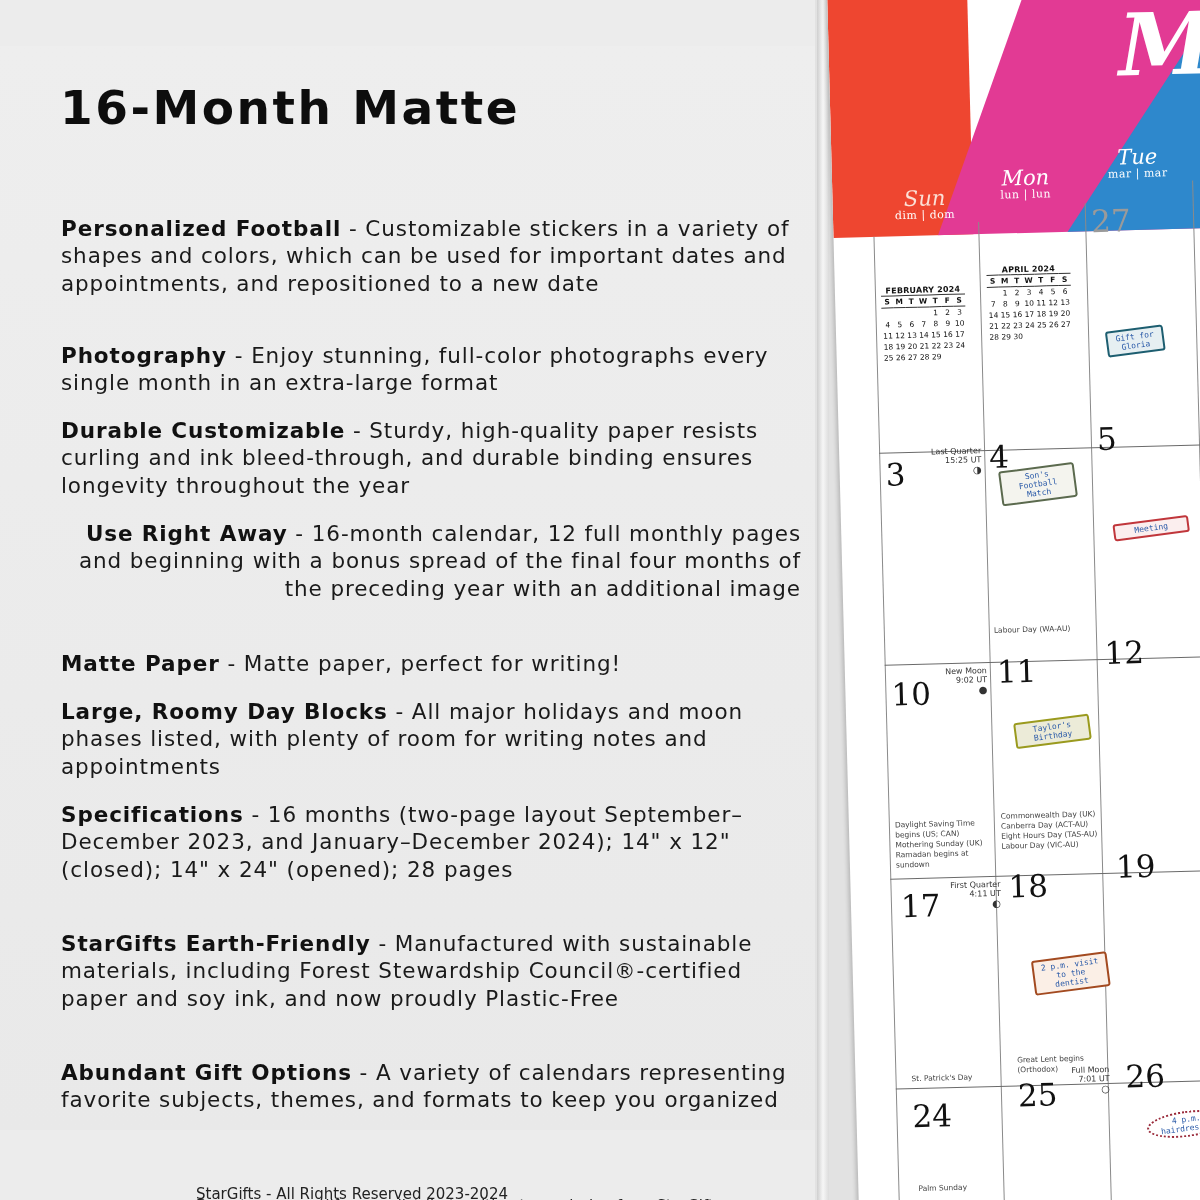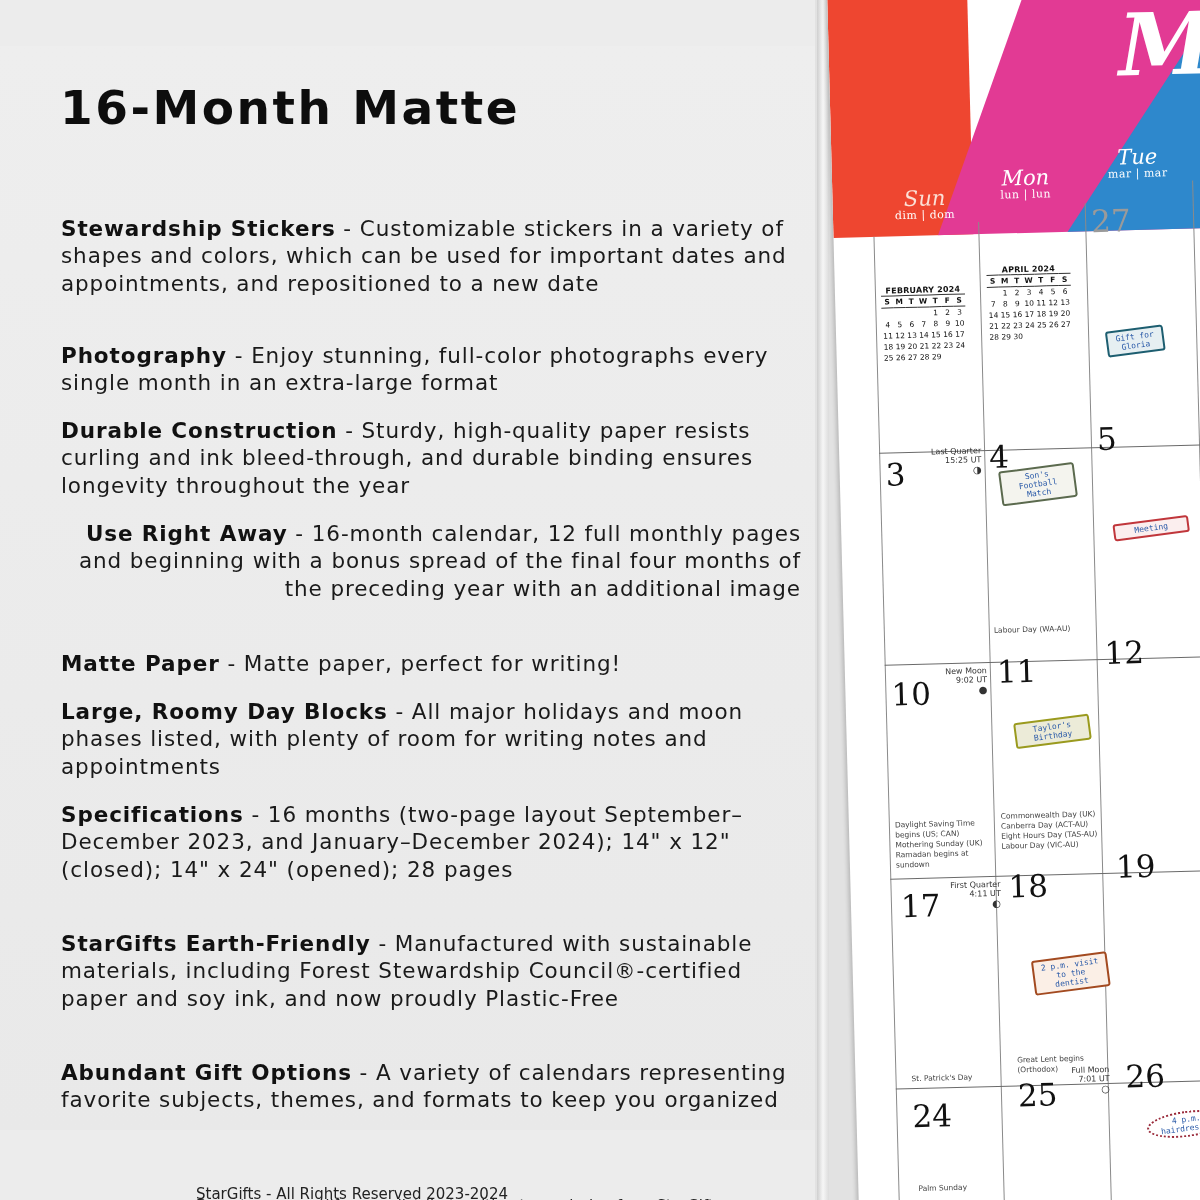--- a/index.html
+++ b/index.html
@@ -108,23 +108,23 @@
 </style>
 </head>
 <body>
 
 <div class="left">
   <h1 class="title">
     <span>16-Month Matte</span><br>
   </h1>
 
   <div class="features">
-    <p class="feature f0"><span class="fh">Stewardship Stickers</span><span> - Customizable stickers in a variety of shapes and colors, which can be used for important dates and appointments, and repositioned to a new date</span></p>
+    <p class="feature f0"><span class="fh">Personalized Football</span><span> - Customizable stickers in a variety of shapes and colors, which can be used for important dates and appointments, and repositioned to a new date</span></p>
     <p class="feature f1"><span class="fh">Photography</span><span> - Enjoy stunning, full-color photographs every single month in an extra-large format</span></p>
-    <p class="feature f2"><span class="fh">Durable Construction</span><span> - Sturdy, high-quality paper resists curling and ink bleed-through, and durable binding ensures longevity throughout the year</span></p>
+    <p class="feature f2"><span class="fh">Durable Customizable</span><span> - Sturdy, high-quality paper resists curling and ink bleed-through, and durable binding ensures longevity throughout the year</span></p>
     <p class="feature f3"><span class="fh">Use Right Away</span><span> - 16-month calendar, 12 full monthly pages and beginning with a bonus spread of the final four months of the preceding year with an additional image</span></p>
     <p class="feature f4"><span class="fh">Matte Paper</span><span> - Matte paper, perfect for writing!</span></p>
     <p class="feature f5"><span class="fh">Large, Roomy Day Blocks</span><span> - All major holidays and moon phases listed, with plenty of room for writing notes and appointments</span></p>
     <p class="feature f6"><span class="fh">Specifications</span><span> - 16 months (two-page layout September–December 2023, and January–December 2024); 14" x 12" (closed); 14" x 24" (opened); 28 pages</span></p>
     <p class="feature f7"><span class="fh">StarGifts Earth-Friendly</span><span> - Manufactured with sustainable materials, including Forest Stewardship Council®-certified paper and soy ink, and now proudly Plastic-Free</span></p>
     <p class="feature f8"><span class="fh">Abundant Gift Options</span><span> - A variety of calendars representing favorite subjects, themes, and formats to keep you organized</span></p>
   </div>
 
   <div class="copyright">
     <div>StarGifts - All Rights Reserved 2023-2024</div>

